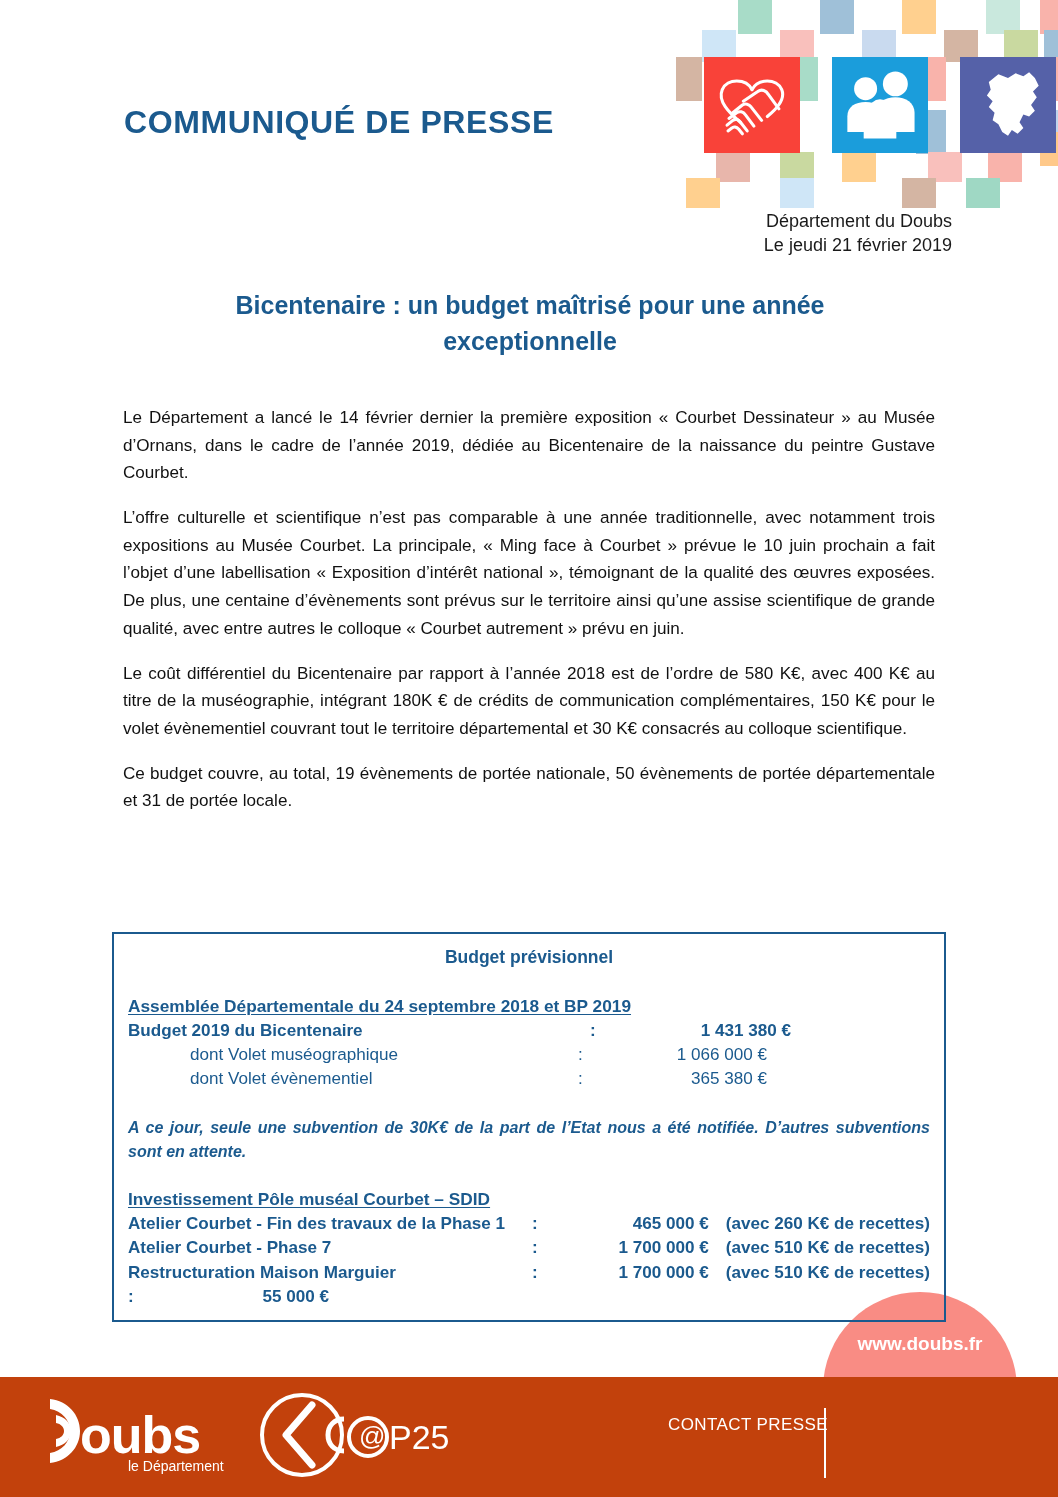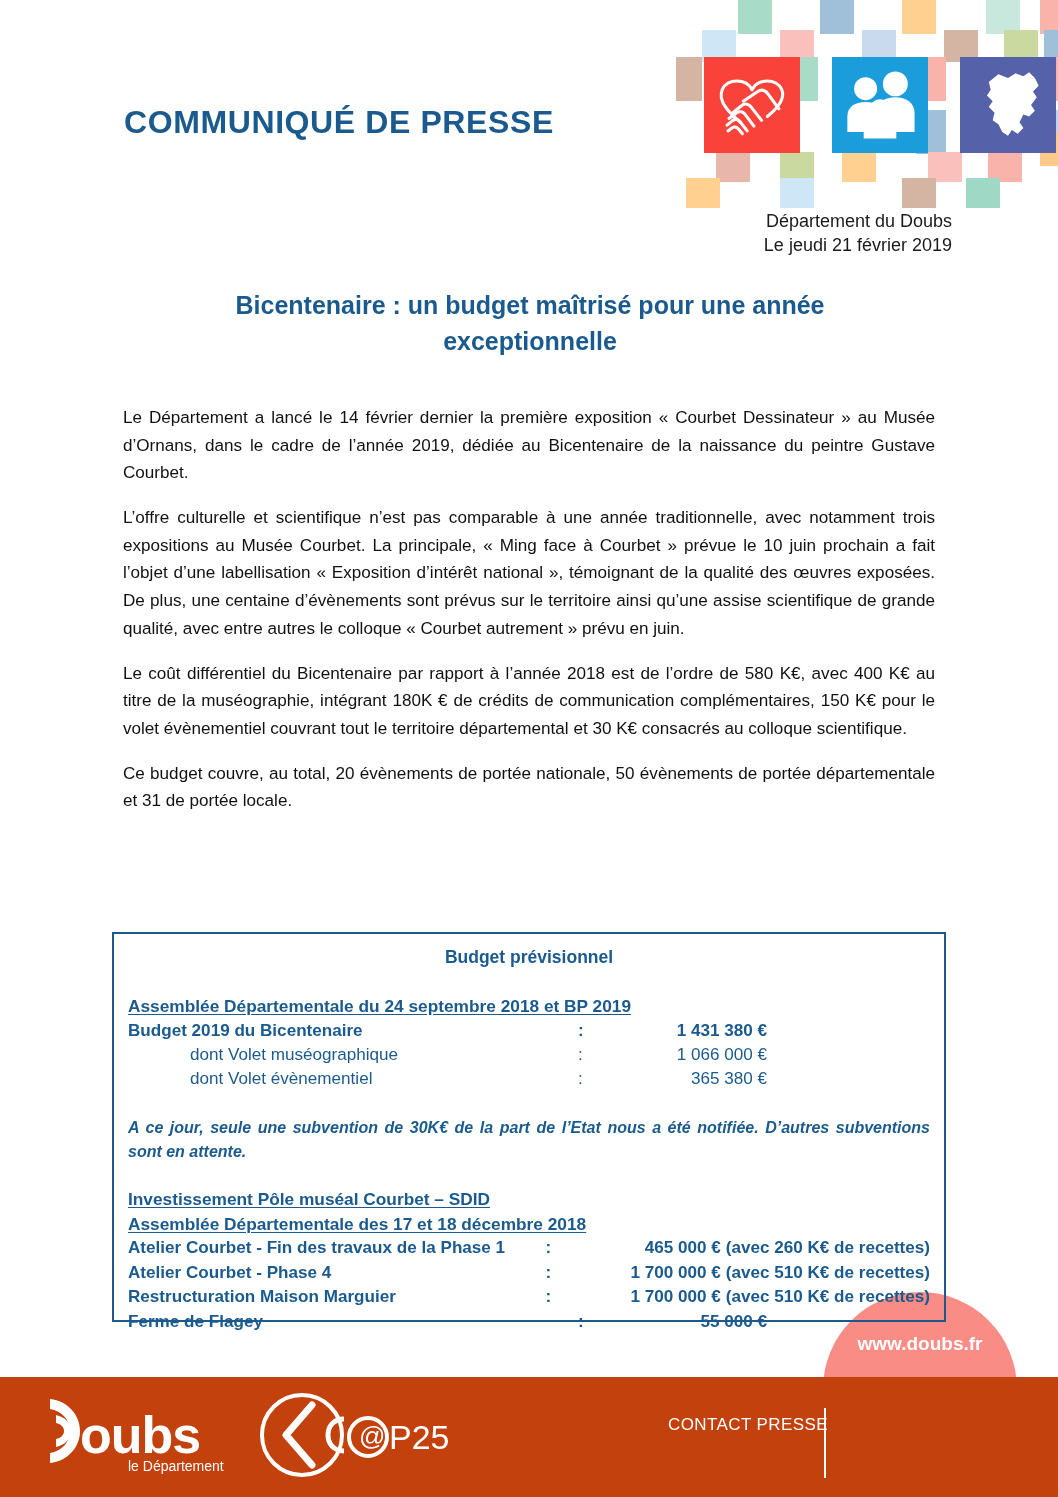--- a/index.html
+++ b/index.html
@@ -124,21 +124,21 @@
     font-size: 17.1px;
     color: #1b5a8e;
     line-height: 1.43;
     white-space: nowrap;
   }
   .brow .lbl { width: 450px; }
   .brow .lbl.indent { padding-left: 62px; }
   .brow .colon { width: 34px; }
   .brow .amt { width: 155px; text-align: right; }
   .brow .note { padding-left: 5px; }
-  .brow.bold { font-weight: bold; }
+  .brow.bold { font-weight: bold; gap: 12px; }
   .brow.bold .amt { font-weight: bold; }
 
   #subv-note {
     font-size: 16px;
     font-style: italic;
     font-weight: bold;
     color: #1b5a8e;
     text-align: justify;
     line-height: 1.48;
     margin-top: 24px;
@@ -291,21 +291,21 @@
     <div>Le jeudi 21 février 2019</div>
   </div>
 </div>
 
 <div id="doc-title">Bicentenaire : un budget maîtrisé pour une année exceptionnelle</div>
 
 <div id="body-text">
   <p class="para">Le Département a lancé le 14 février dernier la première exposition « Courbet Dessinateur » au Musée d’Ornans, dans le cadre de l’année 2019, dédiée au Bicentenaire de la naissance du peintre Gustave Courbet.</p>
   <p class="para">L’offre culturelle et scientifique n’est pas comparable à une année traditionnelle, avec notamment trois expositions au Musée Courbet. La principale, « Ming face à Courbet » prévue le 10 juin prochain a fait l’objet d’une labellisation « Exposition d’intérêt national », témoignant de la qualité des œuvres exposées. De plus, une centaine d’évènements sont prévus sur le territoire ainsi qu’une assise scientifique de grande qualité, avec entre autres le colloque « Courbet autrement » prévu en juin.</p>
   <p class="para">Le coût différentiel du Bicentenaire par rapport à l’année 2018 est de l’ordre de 580 K€, avec 400 K€ au titre de la muséographie, intégrant 180K € de crédits de communication complémentaires, 150 K€ pour le volet évènementiel couvrant tout le territoire départemental et 30 K€ consacrés au colloque scientifique.</p>
-  <p class="para">Ce budget couvre, au total, 20 évènements de portée nationale,  50 évènements de portée départementale et 31 de portée locale.</p>
+  <p class="para">Ce budget couvre, au total, 19 évènements de portée nationale,  50 évènements de portée départementale et 31 de portée locale.</p>
 </div>
 
 <div id="budget-box">
 
   <div id="budget-heading">Budget prévisionnel</div>
 
   <div class="sect-head">Assemblée Départementale du 24 septembre 2018 et BP 2019</div>
 
   <div class="brow bold">
     <span class="lbl">Budget 2019 du Bicentenaire</span>
@@ -319,42 +319,40 @@
   </div>
   <div class="brow">
     <span class="lbl indent">dont Volet évènementiel</span>
     <span class="colon">:</span>
     <span class="amt">365 380 €</span>
   </div>
 
   <div id="subv-note">A ce jour, seule une subvention de 30K€ de la part de l’Etat nous a été notifiée. D’autres subventions sont en attente.</div>
 
   <div class="sect-head">Investissement Pôle muséal Courbet – SDID</div>
-  <div class="sect-head">Assemblée Départementale des 17 et 18 décembre 2018</div>
 
   <div class="brow bold">
     <span class="lbl">Atelier Courbet - Fin des travaux de la Phase 1</span>
     <span class="colon">:</span>
     <span class="amt">465 000 €</span>
     <span class="note">(avec 260 K€ de recettes)</span>
   </div>
   <div class="brow bold">
-    <span class="lbl">Atelier Courbet - Phase 4</span>
+    <span class="lbl">Atelier Courbet - Phase 7</span>
     <span class="colon">:</span>
     <span class="amt">1 700 000 €</span>
     <span class="note">(avec 510 K€ de recettes)</span>
   </div>
   <div class="brow bold">
     <span class="lbl">Restructuration Maison Marguier</span>
     <span class="colon">:</span>
     <span class="amt">1 700 000 €</span>
     <span class="note">(avec 510 K€ de recettes)</span>
   </div>
   <div class="brow bold">
-    <span class="lbl">Ferme de Flagey</span>
     <span class="colon">:</span>
     <span class="amt">55 000 €</span>
     <span class="note"></span>
   </div>
 </div>
 
 <div id="pink-circle"></div>
 <div id="doubs-url">www.doubs.fr</div>
 
 <div id="footer">

